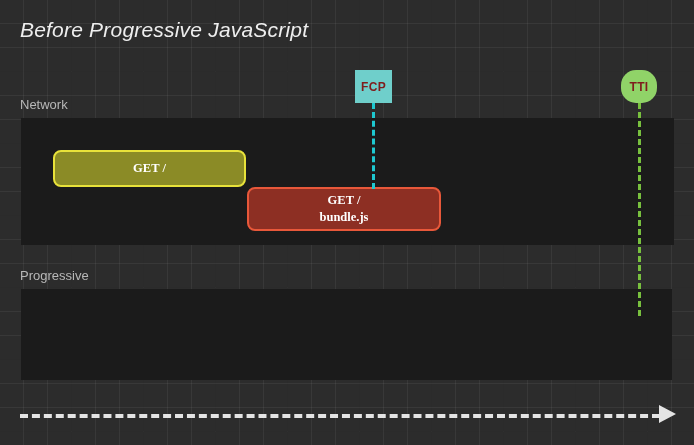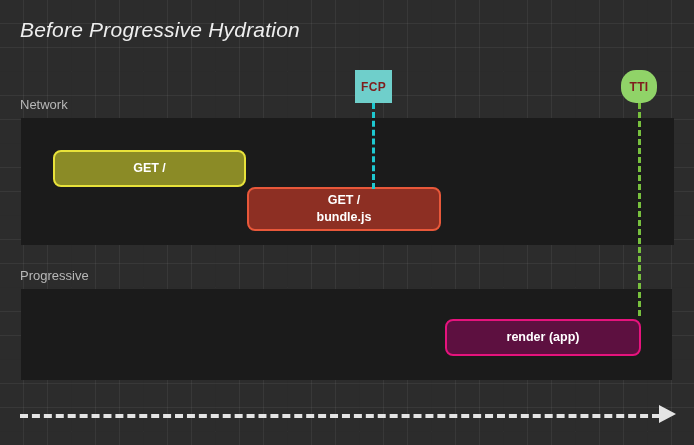--- a/index.html
+++ b/index.html
@@ -102,20 +102,21 @@
     align-items: center;
     justify-content: center;
     text-align: center;
     border-radius: 8px;
     border: 2px solid;
     box-sizing: border-box;
     color: #ffffff;
     font-size: 12.5px;
     font-weight: bold;
     line-height: 1.35;
+    font-family: Liberation Serif, serif;
   }
   .bar.get-root {
     left: 53px; top: 150px; width: 193px; height: 37px;
     background: #8b8b26;
     border-color: #e8e23a;
   }
   .bar.get-bundle {
     left: 247px; top: 187px; width: 194px; height: 44px;
     background: #8d2f23;
     border-color: #e8583a;
@@ -144,42 +145,41 @@
     border-top: 9px solid transparent;
     border-bottom: 9px solid transparent;
     border-left: 17px solid #e4e4e4;
   }
 </style>
 </head>
 <body>
 
 <div id="stage">
 
-  <div class="title">Before Progressive Hydration</div>
+  <div class="title">Before Progressive JavaScript</div>
 
   <div class="lane-label network">Network</div>
 
   <div class="lane-panel network">
   </div>
 
   <div class="lane-label javascript">Progressive</div>
 
   <div class="lane-panel javascript">
   </div>
 
   <div class="bar get-root">GET /</div>
 
   <div class="bar get-bundle">
     <span>
       <span>GET /</span><br>
       <span>bundle.js</span>
     </span>
   </div>
 
-  <div class="bar render-app">render (app)</div>
 
   <div class="marker-line fcp"></div>
   <div class="marker-badge fcp">FCP</div>
 
   <div class="marker-line tti"></div>
   <div class="marker-badge tti">TTI</div>
 
   <div class="timeline"></div>
   <div class="timeline-arrow"></div>
 

